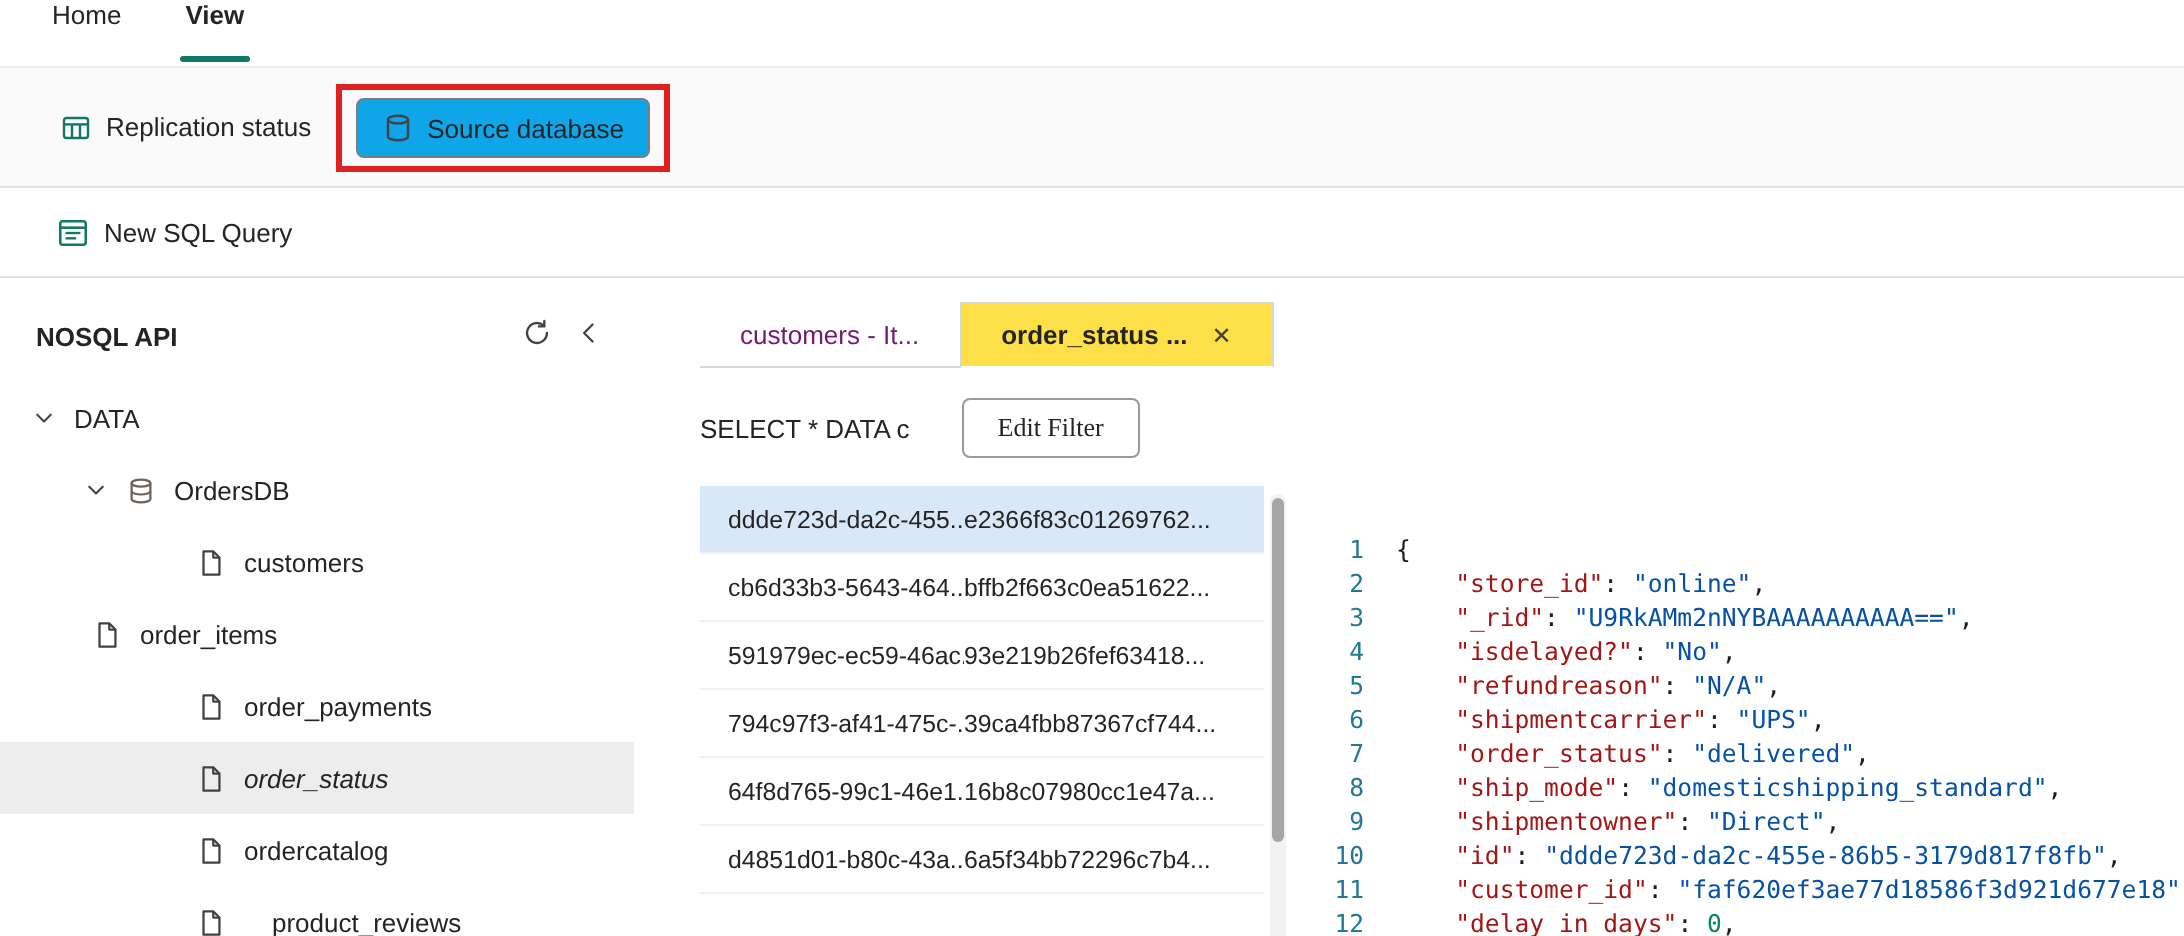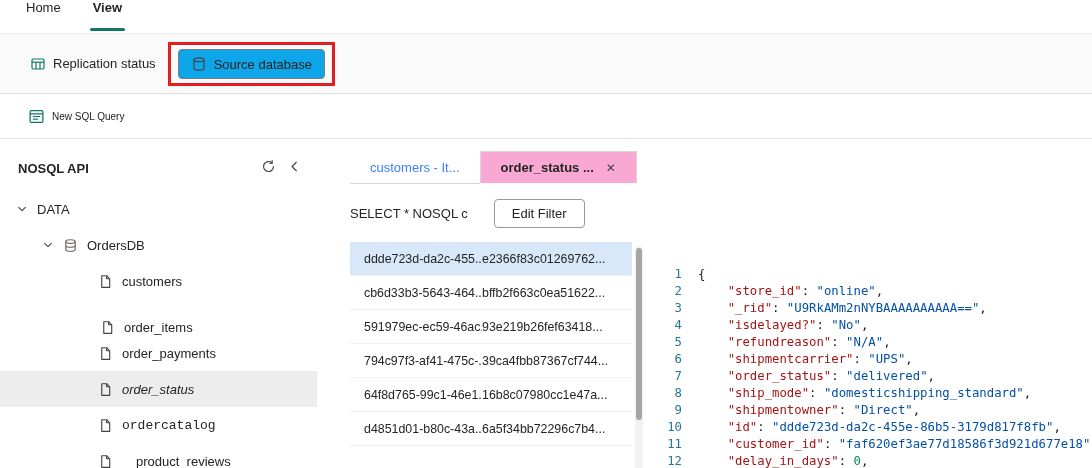--- a/index.html
+++ b/index.html
@@ -15,44 +15,44 @@
   .rtab.active::after{content:"";position:absolute;left:13px;right:13px;bottom:2px;height:3px;border-radius:2px;background:var(--accent)}
 
   
   .ribbon-toolbar{display:flex;align-items:center;height:61px;background:#fafafa;border-top:1px solid #ededed;border-bottom:1px solid #e1e1e1;padding-left:30px}
   .tool-btn{display:flex;align-items:center;gap:7px;font-size:13px;background:transparent;border:none;font-family:inherit;color:#242424;cursor:pointer}
   .annotation-box{border:3px solid var(--red);padding:4px 7px;margin-left:12px}
   .src-btn{display:flex;align-items:flex-end;gap:7px;font-size:13px;padding:6px 12px;background:#0ea5e9;border:1px solid #7d7d7d;border-radius:4px;font-family:inherit;color:#242424;cursor:pointer}
 
   
   .query-bar{display:flex;align-items:center;height:45px;border-bottom:1px solid #e3e3e3;padding-left:28px;gap:9px}
-  .query-bar-label{font-size:10px}
+  .query-bar-label{font-size:13px}
 
   
   .content{display:flex;height:343px}
   .sidebar{width:317px;flex:none;display:flex;flex-direction:column}
   .sidebar-header{display:flex;align-items:center;margin:18px 14px 0 18px}
   .sidebar-title{font-size:13px;font-weight:bold}
   .sidebar-actions{margin-left:auto;display:flex;gap:8px;align-items:center}
   .icon-btn{background:none;border:none;cursor:pointer;display:flex;align-items:center;padding:2px}
   .tree{margin-top:12px}
   .tree-item{display:flex;align-items:center;height:36px;font-size:13px;gap:9px;cursor:pointer}
   .tree-item.selected{background:var(--selgray)}
   .ticon{display:flex;align-items:center}
   .tlabel{white-space:nowrap}
 
   
   main{flex:1;display:flex;flex-direction:column;min-width:0;padding-top:12px}
   .doc-tabs{display:flex;margin-left:33px;align-self:flex-start;border-bottom:1px solid #d6d6d6}
-  .dtab{display:flex;align-items:center;gap:12px;padding:8px 20px;font-size:13px;color:#3b82f6;cursor:pointer}
-  .dtab.active{font-weight:bold;color:#242424;background:#f9a8d4;border:1px solid #d6d6d6;border-bottom:1px solid #fff;margin-bottom:-1px}
+  .dtab{display:flex;align-items:center;gap:12px;padding:8px 20px;font-size:13px;color:#701a75;cursor:pointer}
+  .dtab.active{font-weight:bold;color:#242424;background:#fde047;border:1px solid #d6d6d6;border-bottom:1px solid #fff;margin-bottom:-1px}
   .close-x{font-size:12px;color:#424242;font-weight:normal;cursor:pointer}
   .filter-row{display:flex;align-items:center;gap:26px;margin:15px 0 0 33px}
   .query-text{font-size:13px}
-  .edit-filter-btn{font-family:Liberation Sans, sans-serif;font-size:13px;padding:6px 17px;border:1px solid #999;background:#fff;border-radius:4px;color:#242424;cursor:pointer}
+  .edit-filter-btn{font-family:Liberation Serif, serif;font-size:13px;padding:6px 17px;border:1px solid #999;background:#fff;border-radius:4px;color:#242424;cursor:pointer}
 
   
   .results{display:flex;flex:1;min-height:0;margin:14px 0 0 33px}
   .grid{width:282px;flex:none}
   .grid-header{display:flex;align-items:center;height:30px;border-bottom:1px solid #dcdcdc;font-size:12.5px;font-weight:bold;position:relative}
   .col1{width:132px;padding-left:14px}
   .col2{width:118px}
   .grid-refresh{position:absolute;right:4px;top:5px;background:none;border:none;cursor:pointer;display:flex}
   .grid-row{display:flex;align-items:center;height:34px;border-bottom:1px solid #efefef;font-size:12.4px;cursor:pointer}
   .grid-row.selected{background:var(--sel)}
@@ -173,21 +173,21 @@
           </div>
           <div class="tree-item" style="padding-left: 98px;">
             <span class="ticon">
               <svg width="15" height="15" viewBox="0 0 16 16">
                 <path d="M4 1.8 H9.2 L12.5 5.1 V14.2 H4 Z" fill="none" stroke="#424242" stroke-width="1.2" stroke-linejoin="round"></path>
                 <path d="M9.2 1.8 V5.1 H12.5" fill="none" stroke="#424242" stroke-width="1.2" stroke-linejoin="round"></path>
               </svg>
             </span>
             <span class="tlabel">customers</span>
           </div>
-          <div class="tree-item" style="padding-left: 100px; align-items: flex-end;">
+          <div class="tree-item" style="padding-left: 46px;">
             <span class="ticon">
               <svg width="15" height="15" viewBox="0 0 16 16">
                 <path d="M4 1.8 H9.2 L12.5 5.1 V14.2 H4 Z" fill="none" stroke="#424242" stroke-width="1.2" stroke-linejoin="round"></path>
                 <path d="M9.2 1.8 V5.1 H12.5" fill="none" stroke="#424242" stroke-width="1.2" stroke-linejoin="round"></path>
               </svg>
             </span>
             <span class="tlabel">order_items</span>
           </div>
           <div class="tree-item" style="padding-left: 98px; text-align: center;">
             <span class="ticon">
@@ -200,21 +200,21 @@
           </div>
           <div class="tree-item selected" style="padding-left: 98px; font-style: italic;">
             <span class="ticon">
               <svg width="15" height="15" viewBox="0 0 16 16">
                 <path d="M4 1.8 H9.2 L12.5 5.1 V14.2 H4 Z" fill="none" stroke="#424242" stroke-width="1.2" stroke-linejoin="round"></path>
                 <path d="M9.2 1.8 V5.1 H12.5" fill="none" stroke="#424242" stroke-width="1.2" stroke-linejoin="round"></path>
               </svg>
             </span>
             <span class="tlabel">order_status</span>
           </div>
-          <div class="tree-item" style="padding-left: 98px; font-family: Liberation Mono, monospace;">
+          <div class="tree-item" style="padding-left: 98px;">
             <span class="ticon">
               <svg width="15" height="15" viewBox="0 0 16 16">
                 <path d="M4 1.8 H9.2 L12.5 5.1 V14.2 H4 Z" fill="none" stroke="#424242" stroke-width="1.2" stroke-linejoin="round"></path>
                 <path d="M9.2 1.8 V5.1 H12.5" fill="none" stroke="#424242" stroke-width="1.2" stroke-linejoin="round"></path>
               </svg>
             </span>
             <span class="tlabel">ordercatalog</span>
           </div>
           <div class="tree-item" style="padding-left: 98px; gap: 23px;">
             <span class="ticon">
@@ -234,21 +234,21 @@
         <div class="dtab">
           <span>customers - It...</span>
         </div>
         <div class="dtab active">
           <span>order_status ...</span>
           <span class="close-x">✕</span>
         </div>
       </div>
 
       <div class="filter-row">
-        <span class="query-text">SELECT * NOSQL c</span>
+        <span class="query-text">SELECT * DATA c</span>
         <button class="edit-filter-btn">Edit Filter</button>
       </div>
 
       <div class="results">
 
         <div class="grid">
           <div>
               <div class="grid-row selected">
                 <span class="cell cell1">ddde723d-da2c-455...</span>
                 <span class="cell cell2">e2366f83c01269762...</span>

